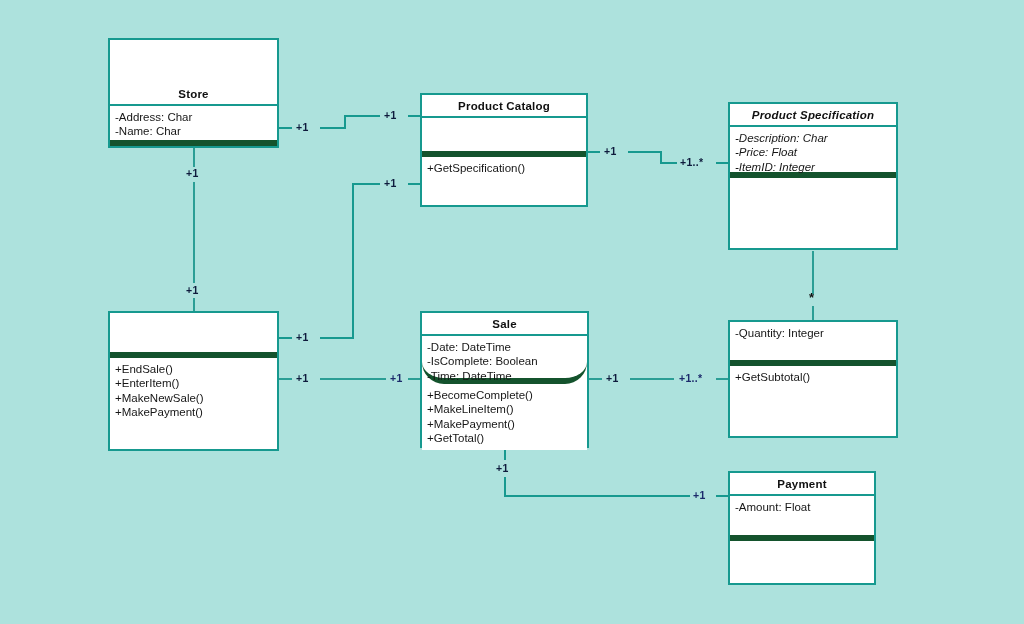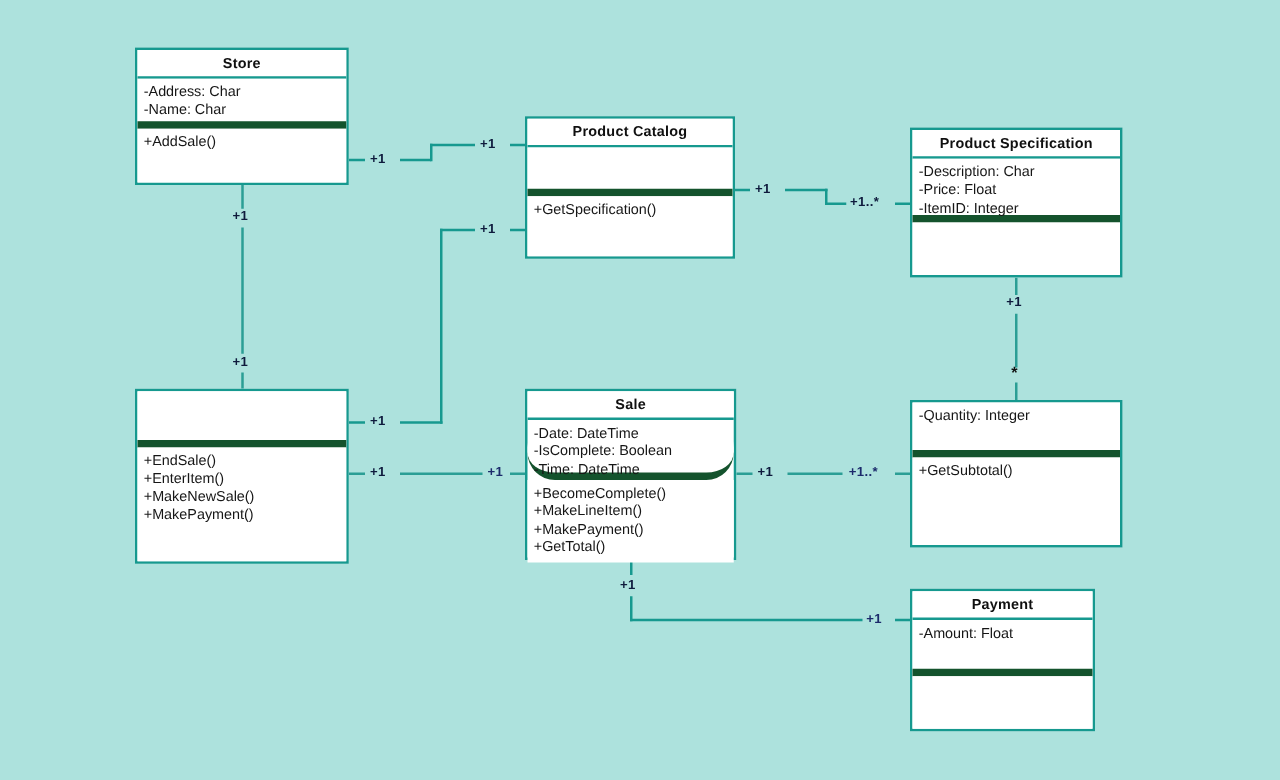--- a/index.html
+++ b/index.html
@@ -139,34 +139,31 @@
   <div class="mult blue" style="left:679px; top:372px;">+1..*</div>
   <div class="mult star" style="left:809px; top:290px;">*</div>
   <div class="mult blue" style="left:693px; top:489px;">+1</div>
 
   <div class="uml-class" style="left:108px; top:38px; width:171px; height:110px;justify-content:flex-end;">
     <div class="cls-title">Store</div>
     <div class="cls-attrs" style="height:40px;">
       <div class="member">-Address: Char</div>
       <div class="member">-Name: Char</div>
     </div>
-    <div class="cls-ops">
-      <div class="member">+AddSale()</div>
-    </div>
   </div>
 
   <div class="uml-class" style="left:420px; top:93px; width:168px; height:114px;">
     <div class="cls-title">Product Catalog</div>
     <div class="cls-attrs" style="height:39px;"></div>
     <div class="cls-ops">
       <div class="member">+GetSpecification()</div>
     </div>
   </div>
 
-  <div class="uml-class" style="left:728px; top:102px; width:170px; height:120px;">
+  <div class="uml-class" style="left:728px; top:102px; width:170px; height:148px;font-style:italic;">
     <div class="cls-title">Product Specification</div>
     <div class="cls-attrs" style="height:51px;">
       <div class="member">-Description: Char</div>
       <div class="member">-Price: Float</div>
       <div class="member">-ItemID: Integer</div>
     </div>
     <div class="cls-ops"></div>
   </div>
 
   <div class="uml-class" style="left:108px; top:311px; width:171px; height:140px;">

